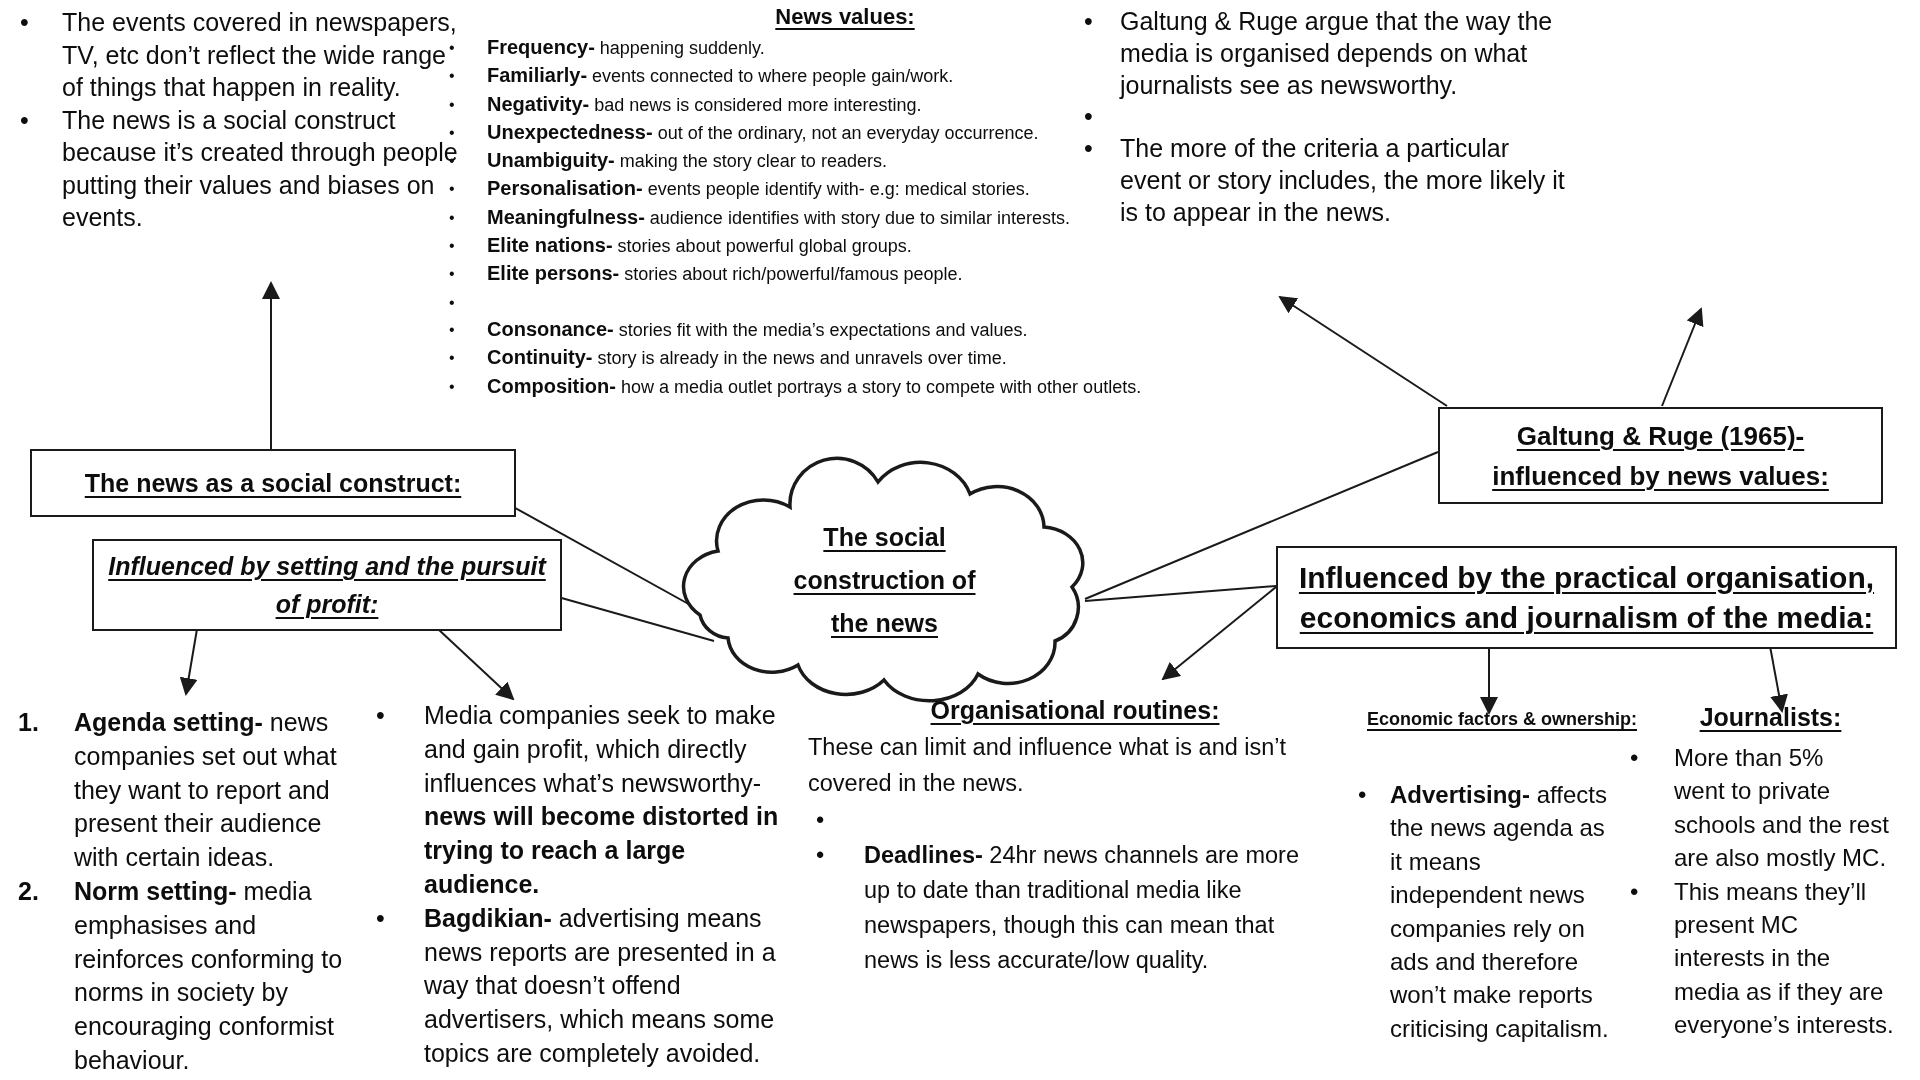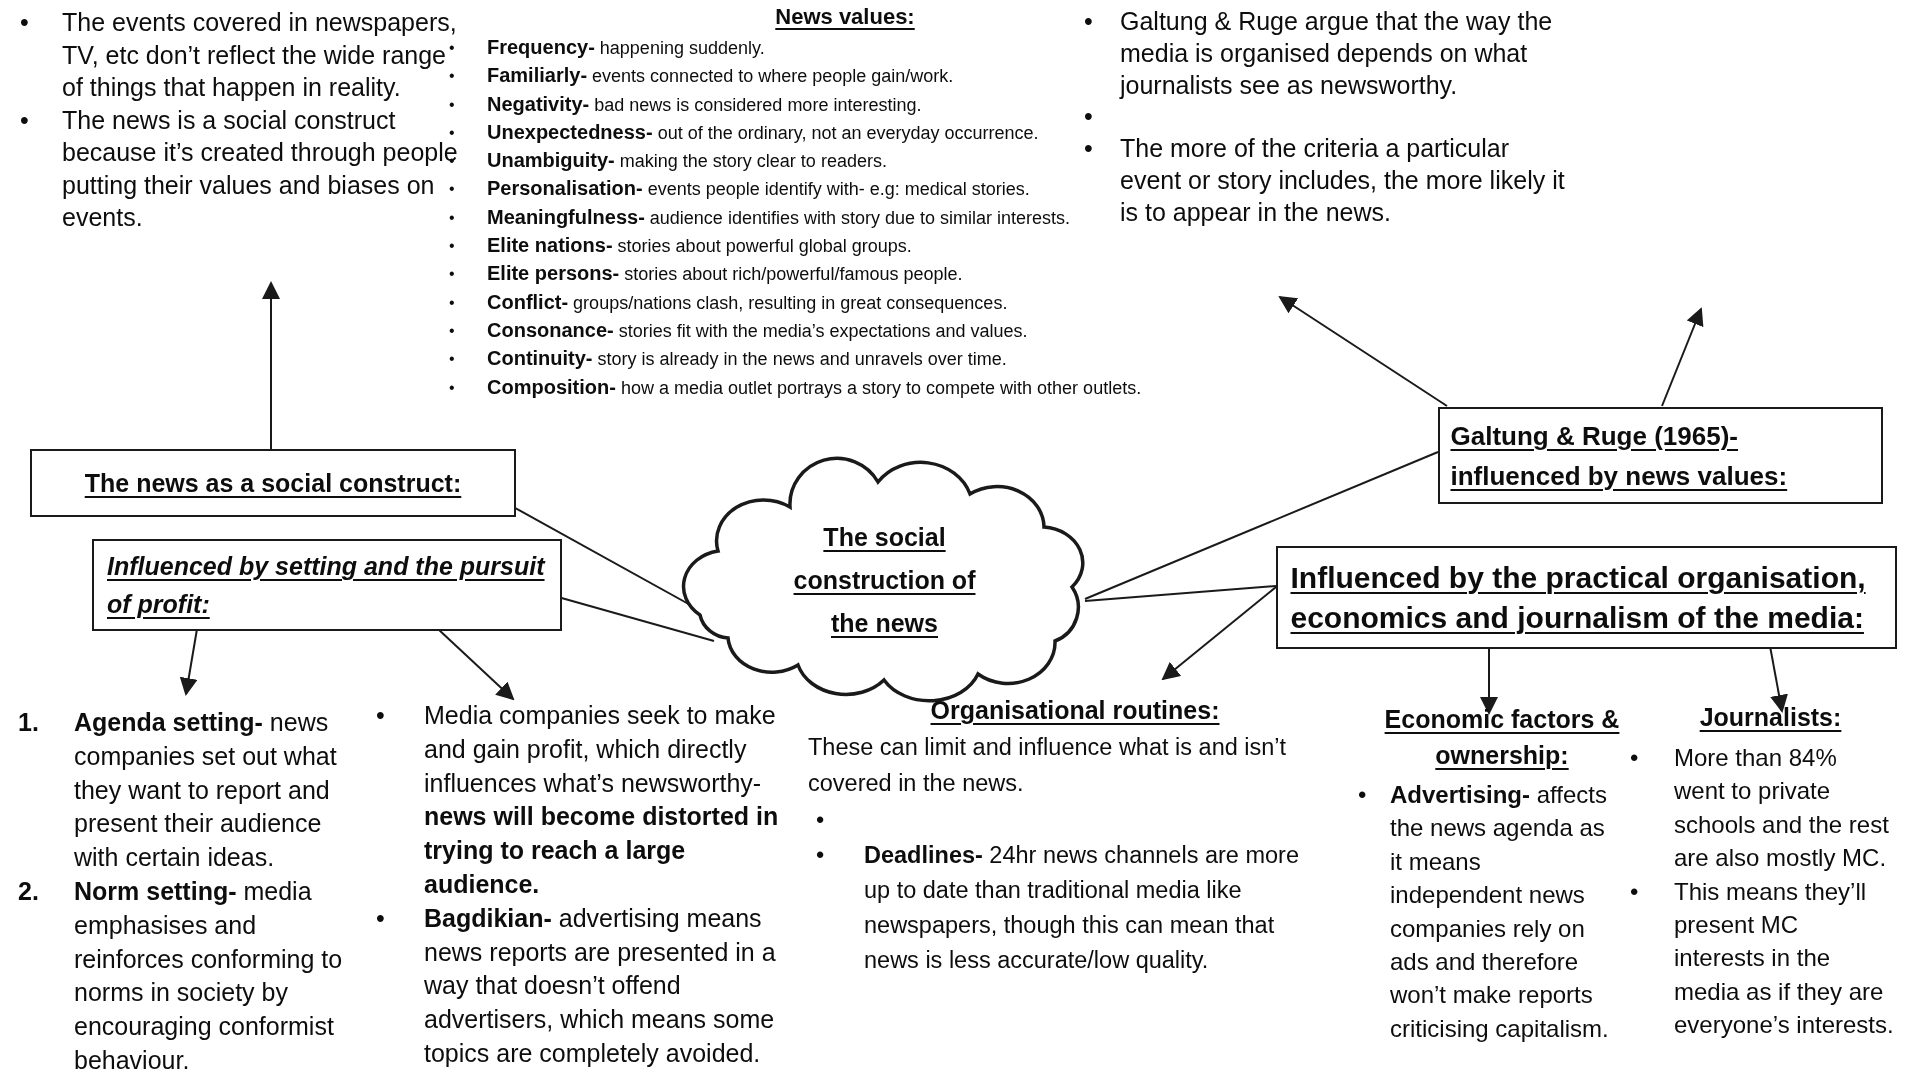--- a/index.html
+++ b/index.html
@@ -6,21 +6,21 @@
   body{
     width:1920px;height:1080px;position:relative;overflow:hidden;
     background:#ffffff;color:#0d0d0d;
     font-family:"Liberation Sans", sans-serif;
   }
   .b{font-weight:700;}
   .hd{font-weight:700;text-decoration:underline;text-underline-offset:4px;text-decoration-thickness:2px;}
   .panel{position:absolute;z-index:3;}
   .box{
     position:absolute;z-index:2;border:2.5px solid #1a1a1a;background:#ffffff;
-    display:flex;align-items:center;justify-content:center;text-align:left;
+    display:flex;align-items:center;justify-content:center;text-align:center;
   }
   #overlay{position:absolute;left:0;top:0;z-index:1;}
   .li{display:flex;align-items:flex-start;}
   .mk{flex:none;}
   .tx{white-space:pre-line;display:block;}
 
   
   #topLeft{left:14px;top:6px;width:520px;font-size:25px;line-height:32.5px;}
   #topLeft .mk{width:42px;padding-left:6px;}
 
@@ -55,21 +55,21 @@
   #profitList{left:368px;top:699px;width:452px;font-size:25px;line-height:33.8px;}
   #profitList .mk{width:48px;padding-left:8px;}
 
   
   #orgTitle{left:870px;top:696px;width:410px;text-align:center;font-size:25px;}
   #orgIntro{left:808px;top:730px;width:552px;font-size:23.5px;line-height:35.5px;}
   #orgList{left:808px;top:803px;width:562px;font-size:23.5px;line-height:35px;}
   #orgList .mk{width:48px;padding-left:8px;}
 
   
-  #econTitle{left:1352px;top:701px;width:300px;text-align:center;font-size:25px;line-height:36px;}
+  #econTitle{left:1352px;top:701px;width:300px;text-align:center;font-size:18px;line-height:36px;}
   #econList{left:1358px;top:778px;width:310px;font-size:24px;line-height:33.4px;}
   #econList .mk{width:32px;}
 
   
   #jTitle{left:1658px;top:703px;width:225px;text-align:center;font-size:25px;}
   #jList{left:1622px;top:741px;width:300px;font-size:24px;line-height:33.4px;}
   #jList .mk{width:44px;padding-left:8px;}
 </style>
 </head>
 <body>
@@ -160,21 +160,20 @@
     <div class="li">
         <span class="mk">•</span>
         <span><span class="term">Elite nations-</span> <span>stories about powerful global groups.</span></span>
       </div>
     <div class="li">
         <span class="mk">•</span>
         <span><span class="term">Elite persons-</span> <span>stories about rich/powerful/famous people.</span></span>
       </div>
     <div class="li">
         <span class="mk">•</span>
-        <span><span class="term">Conflict-</span> <span>groups/nations clash, resulting in great consequences.</span></span>
       </div>
     <div class="li">
         <span class="mk">•</span>
         <span><span class="term">Consonance-</span> <span>stories fit with the media’s expectations and values.</span></span>
       </div>
     <div class="li">
         <span class="mk">•</span>
         <span><span class="term">Continuity-</span> <span>story is already in the news and unravels over time.</span></span>
       </div>
     <div class="li">
@@ -284,21 +283,21 @@
 ads and therefore
 won’t make reports
 criticising capitalism.</span></span>
     </div>
   </div>
 
   <div id="jTitle" class="panel hd">Journalists:</div>
   <div id="jList" class="panel">
     <div class="li">
       <span class="mk">•</span>
-      <span class="tx">More than 84%
+      <span class="tx">More than 5%
 went to private
 schools and the rest
 are also mostly MC.</span>
     </div>
     <div class="li">
       <span class="mk">•</span>
       <span class="tx">This means they’ll
 present MC
 interests in the
 media as if they are

